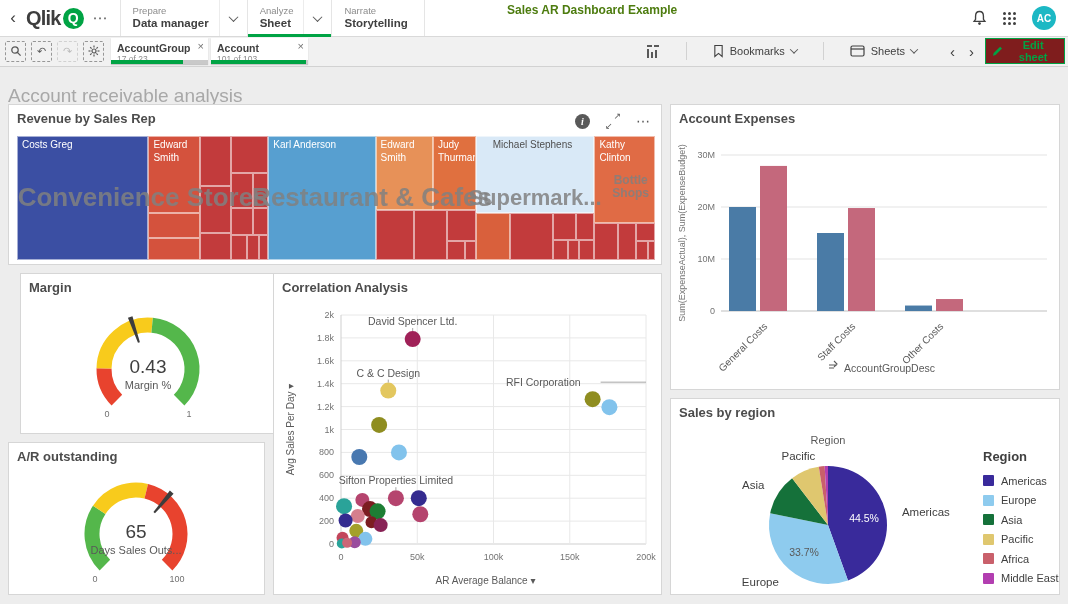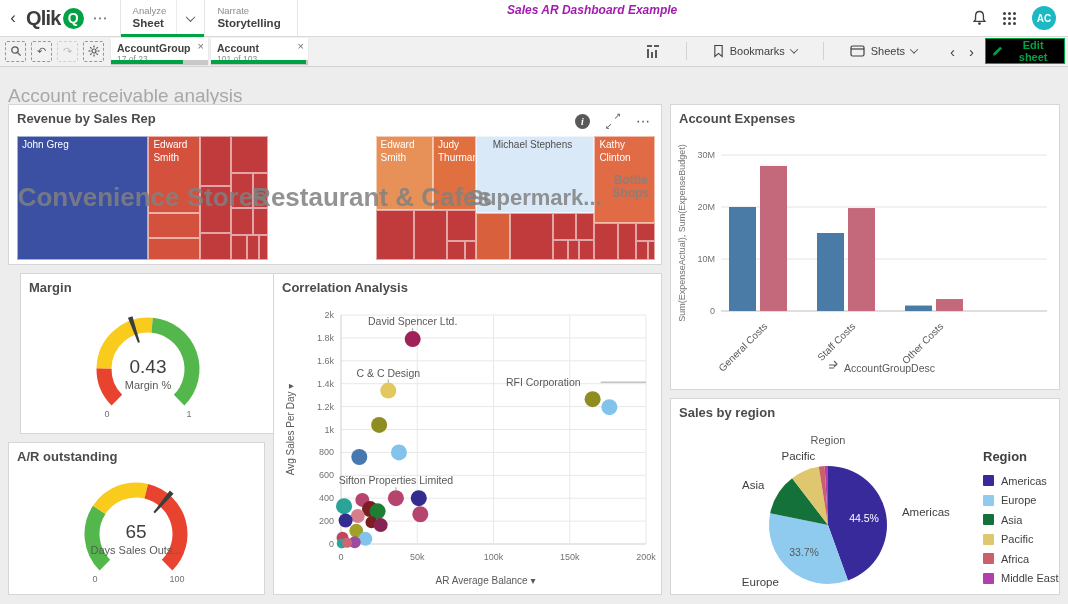--- a/index.html
+++ b/index.html
@@ -11,40 +11,40 @@
   .logo-q{width:21px;height:21px;border-radius:50%;background:#00a344;color:#fff;font-size:14px;font-weight:bold;display:flex;align-items:center;justify-content:center;margin-left:2px;letter-spacing:0;}
   .hmore{color:#595959;font-size:15px;margin:0 12px 0 9px;cursor:pointer;}
   .tabs{display:flex;height:100%;border-left:1px solid #e5e5e5;}
   .tab{position:relative;display:flex;align-items:center;border-right:1px solid #e5e5e5;cursor:pointer;}
   .tab-text{line-height:1.2;padding:0 10px 0 12px;}
   .tab-small{font-size:9.5px;color:#8c8c8c;}
   .tab-big{font-size:11.5px;font-weight:bold;color:#404040;white-space:nowrap;}
   .tab-chev{width:27px;align-self:stretch;display:flex;align-items:center;justify-content:center;border-left:1px solid #ececec;}
   .tab.active::after{content:"";position:absolute;left:0;right:0;bottom:-1px;height:3px;background:#00a344;}
   .chev{display:inline-block;width:6px;height:6px;border-right:1.5px solid #595959;border-bottom:1.5px solid #595959;transform:rotate(45deg) translate(-1px,-1px);}
-  .apptitle{position:absolute;left:507px;top:0;height:20px;display:flex;align-items:center;font-size:12px;font-weight:bold;color:#a21caf;font-style:italic;}
+  .apptitle{position:absolute;left:507px;top:0;height:20px;display:flex;align-items:center;font-size:12px;font-weight:bold;color:#4d7c0f;}
   .topright{position:absolute;right:0;top:0;height:36px;display:flex;align-items:center;gap:15px;padding-right:12px;}
   .avatar{width:24px;height:24px;border-radius:50%;background:#1cb8c4;color:#fff;font-size:10px;font-weight:bold;display:flex;align-items:center;justify-content:center;cursor:pointer;}
   .ticon{cursor:pointer;display:flex;align-items:center;}
   
   .selbar{position:absolute;top:36px;left:0;right:0;height:30px;background:#f1f1f1;border-bottom:1px solid #d2d2d2;display:flex;align-items:center;z-index:4;}
   .selicons{display:flex;gap:5px;padding:0 7px 0 5px;}
   .selicon{width:21px;height:21px;border:1px dashed #979797;border-radius:2px;display:flex;align-items:center;justify-content:center;font-size:11px;color:#595959;cursor:pointer;box-sizing:border-box;background:transparent;}
   .selicon.disabled{opacity:.35;cursor:default;}
   .chip{position:relative;width:97px;height:26px;background:#fff;margin-right:3px;box-shadow:0 1px 1px rgba(0,0,0,.18);cursor:pointer;}
   .chip-name{font-size:10.5px;font-weight:bold;color:#404040;padding:4px 14px 0 6px;white-space:nowrap;overflow:hidden;}
   .chip-count{font-size:8.5px;color:#8c8c8c;padding-left:6px;}
   .chip-close{position:absolute;right:4px;top:3px;font-size:11px;color:#737373;cursor:pointer;line-height:1;}
   .chip-bar{position:absolute;left:0;right:0;bottom:0;height:4px;background:#c9c9c9;}
   .chip-fill{height:100%;background:#00a344;}
   .selright{margin-left:auto;display:flex;align-items:center;height:100%;}
   .selgrp{display:flex;align-items:center;gap:6px;padding:0 26px;height:18px;border-left:1px solid #d2d2d2;font-size:11px;color:#404040;cursor:pointer;}
   .selgrp .chev{width:5px;height:5px;}
   .navarrow{padding:0 7px;font-size:15px;color:#404040;cursor:pointer;}
-  .editbtn{width:80px;height:26px;border:1px solid #00a344;background:#000000;color:#00a344;font-weight:bold;font-size:11px;display:flex;align-items:center;justify-content:center;gap:5px;margin:0 3px 0 4px;cursor:pointer;}
+  .editbtn{width:80px;height:26px;border:1px solid #00a344;background:#7f1d1d;color:#00a344;font-weight:bold;font-size:11px;display:flex;align-items:center;justify-content:center;gap:5px;margin:0 3px 0 4px;cursor:pointer;}
   
   .canvas{position:absolute;top:66px;left:0;right:0;bottom:0;}
   .sheet-title{position:absolute;left:8px;top:6px;font-size:19px;color:#a8a8a8;font-weight:400;}
   .card{position:absolute;background:#fff;border:1px solid #d6d6d6;box-sizing:border-box;}
   .card-title{position:absolute;left:8px;top:6px;font-size:13px;font-weight:bold;color:#4c4c4c;z-index:2;}
   .obj-icons{position:absolute;right:10px;top:8px;display:flex;gap:16px;align-items:center;z-index:2;}
   .info-ic{width:15px;height:15px;border-radius:50%;background:#595959;color:#fff;font-size:10px;font-weight:bold;font-style:italic;display:flex;align-items:center;justify-content:center;cursor:pointer;font-family:"Liberation Serif",serif;}
   .expand-ic{width:14px;height:14px;position:relative;color:#595959;font-size:9px;cursor:pointer;}
   .expand-ic .ne{position:absolute;top:-3px;right:-1px;}
   .expand-ic .sw{position:absolute;bottom:-3px;left:-1px;}
@@ -67,20 +67,29 @@
 <div id="app">
 
   <header class="topbar">
     <span class="back">‹</span>
     <div class="logo">
       <span>Qlik</span>
       <span class="logo-q">Q</span>
     </div>
     <span class="hmore">⋯</span>
     <nav class="tabs">
+      <div class="tab">
+        <div class="tab-text">
+          <div class="tab-small">Prepare</div>
+          <div class="tab-big">Data manager</div>
+        </div>
+        <div class="tab-chev">
+            <span class="chev"></span>
+          </div>
+      </div>
       <div class="tab active">
         <div class="tab-text">
           <div class="tab-small">Analyze</div>
           <div class="tab-big">Sheet</div>
         </div>
         <div class="tab-chev">
             <span class="chev"></span>
           </div>
       </div>
       <div class="tab">
@@ -205,38 +214,41 @@
       <div class="obj-icons">
         <span class="info-ic">i</span>
         <span class="expand-ic">
           <span class="ne">↗</span>
           <span class="sw">↙</span>
         </span>
         <span class="more-ic">⋯</span>
       </div>
       <div id="treemap">
           <div class="tm-rect" style="left: 0px; top: 0px; width: 131.428px; height: 124px; background: rgb(59, 79, 163);">
-            <div class="tm-label" style="color: rgb(255, 255, 255);">John Greg</div>
+            <div class="tm-label" style="color: rgb(255, 255, 255);">Costs Greg</div>
           </div>
           <div class="tm-rect" style="left: 131.428px; top: 0px; width: 51.678px; height: 76.88px; background: rgb(212, 82, 61);">
             <div class="tm-label" style="color: rgb(255, 255, 255);">Edward Smith</div>
           </div>
           <div class="tm-rect" style="left: 131.428px; top: 76.88px; width: 51.678px; height: 24.8px; background: rgb(212, 82, 61);"></div>
           <div class="tm-rect" style="left: 131.428px; top: 101.68px; width: 51.678px; height: 22.32px; background: rgb(212, 82, 61);"></div>
           <div class="tm-rect" style="left: 183.106px; top: 0px; width: 31.262px; height: 49.6px; background: rgb(194, 59, 60);"></div>
           <div class="tm-rect" style="left: 183.106px; top: 49.6px; width: 31.262px; height: 47.12px; background: rgb(194, 59, 60);"></div>
           <div class="tm-rect" style="left: 183.106px; top: 96.72px; width: 31.262px; height: 27.28px; background: rgb(194, 59, 60);"></div>
           <div class="tm-rect" style="left: 214.368px; top: 0px; width: 37.004px; height: 37.2px; background: rgb(194, 59, 60);"></div>
           <div class="tm-rect" style="left: 214.368px; top: 37.2px; width: 21.692px; height: 34.72px; background: rgb(194, 59, 60);"></div>
           <div class="tm-rect" style="left: 236.06px; top: 37.2px; width: 15.312px; height: 34.72px; background: rgb(194, 59, 60);"></div>
           <div class="tm-rect" style="left: 214.368px; top: 71.92px; width: 21.692px; height: 27.28px; background: rgb(194, 59, 60);"></div>
           <div class="tm-rect" style="left: 236.06px; top: 71.92px; width: 15.312px; height: 27.28px; background: rgb(194, 59, 60);"></div>
           <div class="tm-rect" style="left: 214.368px; top: 99.2px; width: 15.312px; height: 24.8px; background: rgb(194, 59, 60);"></div>
           <div class="tm-rect" style="left: 229.68px; top: 99.2px; width: 12.122px; height: 24.8px; background: rgb(194, 59, 60);"></div>
           <div class="tm-rect" style="left: 241.802px; top: 99.2px; width: 9.57px; height: 24.8px; background: rgb(194, 59, 60);"></div>
+          <div class="tm-rect" style="left: 251.372px; top: 0px; width: 107.184px; height: 124px; background: rgb(87, 159, 208);">
+            <div class="tm-label" style="color: rgb(255, 255, 255);">Karl Anderson</div>
+          </div>
           <div class="tm-rect" style="left: 358.556px; top: 0px; width: 57.42px; height: 74.4px; background: rgb(231, 145, 88);">
             <div class="tm-label" style="color: rgb(255, 255, 255);">Edward Smith</div>
           </div>
           <div class="tm-rect" style="left: 415.976px; top: 0px; width: 42.746px; height: 74.4px; background: rgb(224, 112, 63);">
             <div class="tm-label" style="color: rgb(255, 255, 255);">Judy Thurman</div>
           </div>
           <div class="tm-rect" style="left: 358.556px; top: 74.4px; width: 38.918px; height: 49.6px; background: rgb(194, 59, 60);"></div>
           <div class="tm-rect" style="left: 397.474px; top: 74.4px; width: 32.538px; height: 49.6px; background: rgb(194, 59, 60);"></div>
           <div class="tm-rect" style="left: 430.012px; top: 74.4px; width: 28.71px; height: 31px; background: rgb(194, 59, 60);"></div>
           <div class="tm-rect" style="left: 430.012px; top: 105.4px; width: 17.864px; height: 18.6px; background: rgb(194, 59, 60);"></div>

